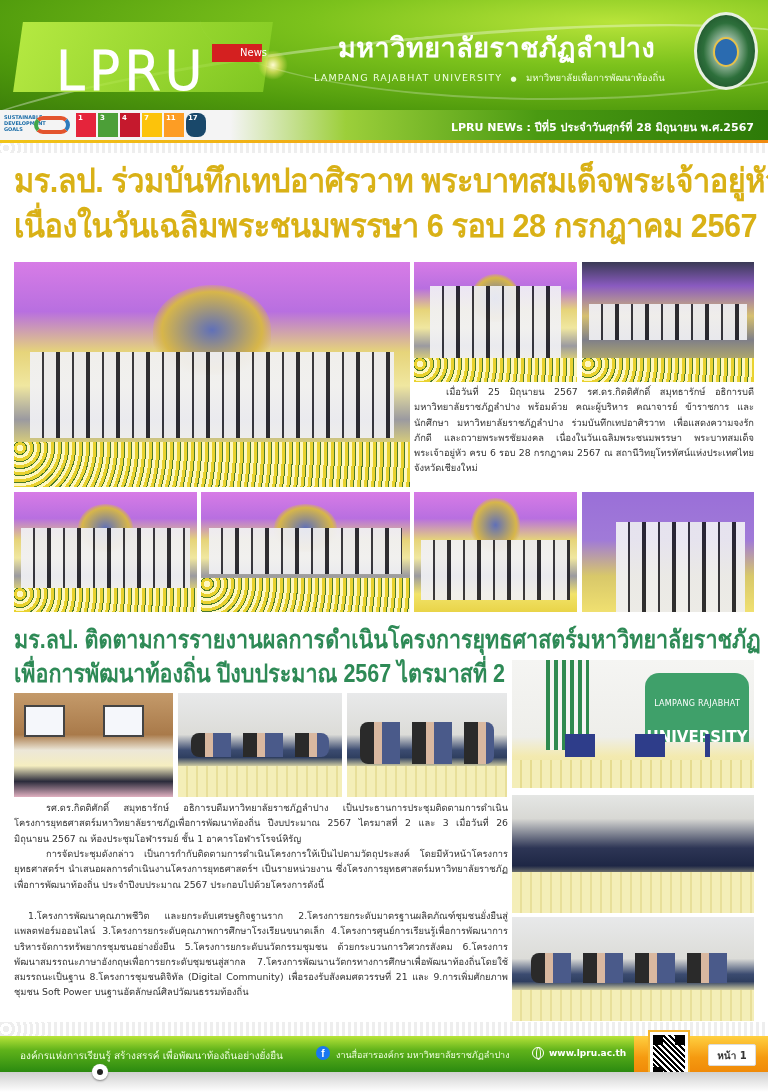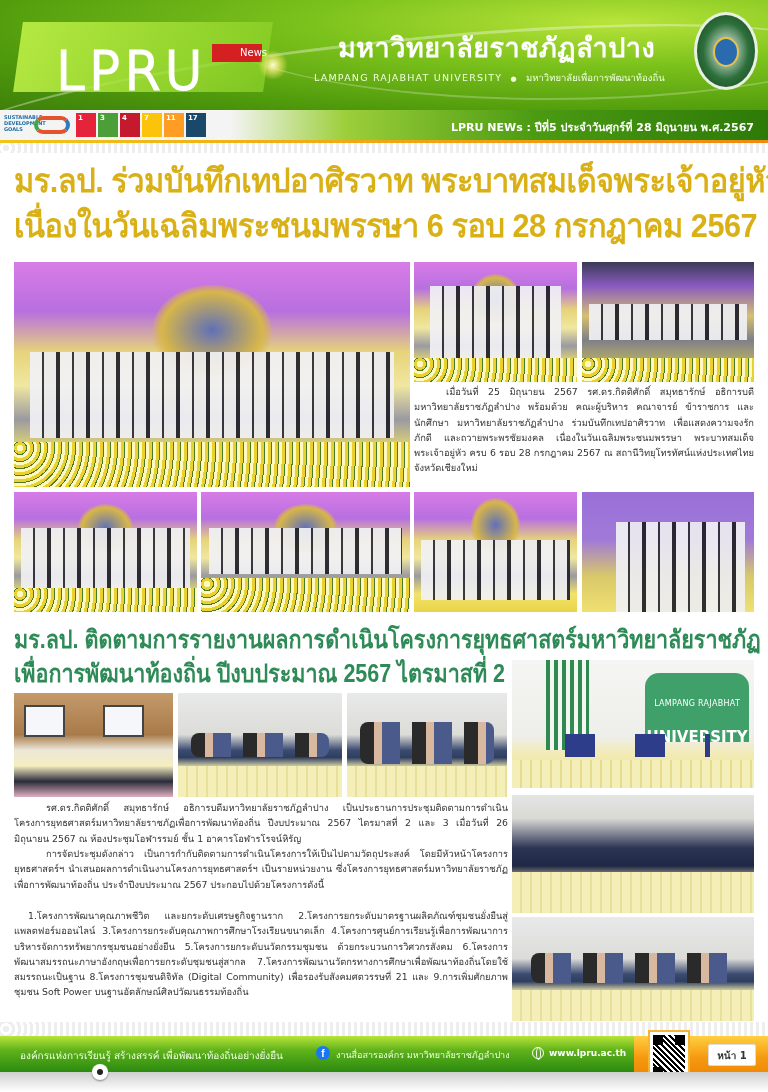--- a/index.html
+++ b/index.html
@@ -168,21 +168,21 @@
 </div>
 
 <div class="sdg-bar"></div>
 <div class="sdg-logo">SUSTAINABLE DEVELOPMENT GOALS</div>
 <div class="sdg-wheel"></div>
 <div class="sdg-tile" style="left:76px;background:#e5243b;">1</div>
 <div class="sdg-tile" style="left:98px;background:#4c9f38;">3</div>
 <div class="sdg-tile" style="left:120px;background:#c5192d;">4</div>
 <div class="sdg-tile" style="left:142px;background:#fcc30b;">7</div>
 <div class="sdg-tile" style="left:164px;background:#fd9d24;">11</div>
-<div class="sdg-tile" style="left:186px;background:#19486a;">17</div>
+<div class="sdg-tile" style="left:186px;background:#19486a;border-radius:8px;">17</div>
 <div class="edition-text">LPRU NEWs : ปีที่5 ประจำวันศุกร์ที่ 28 มิถุนายน พ.ศ.2567</div>
 <div class="orange-line"></div>
 <div class="pattern-strip"></div>
 
 <div class="headline1">
   <div>มร.ลป. ร่วมบันทึกเทปอาศิรวาท พระบาทสมเด็จพระเจ้าอยู่หัว</div>
   <div>เนื่องในวันเฉลิมพระชนมพรรษา 6 รอบ 28 กรกฎาคม 2567</div>
 </div>
 
 <div class="photo ceremony" style="left:14px;top:262px;width:396px;height:225px;">

